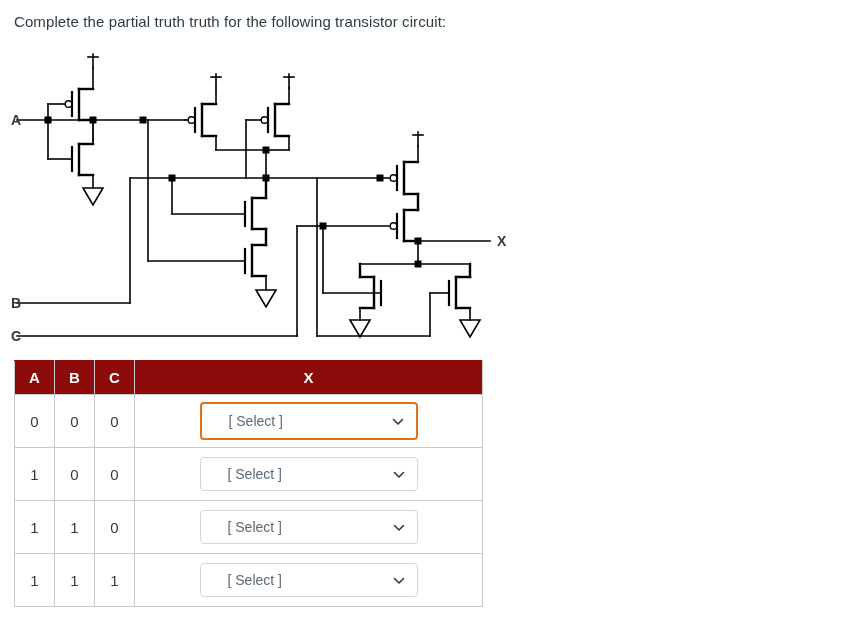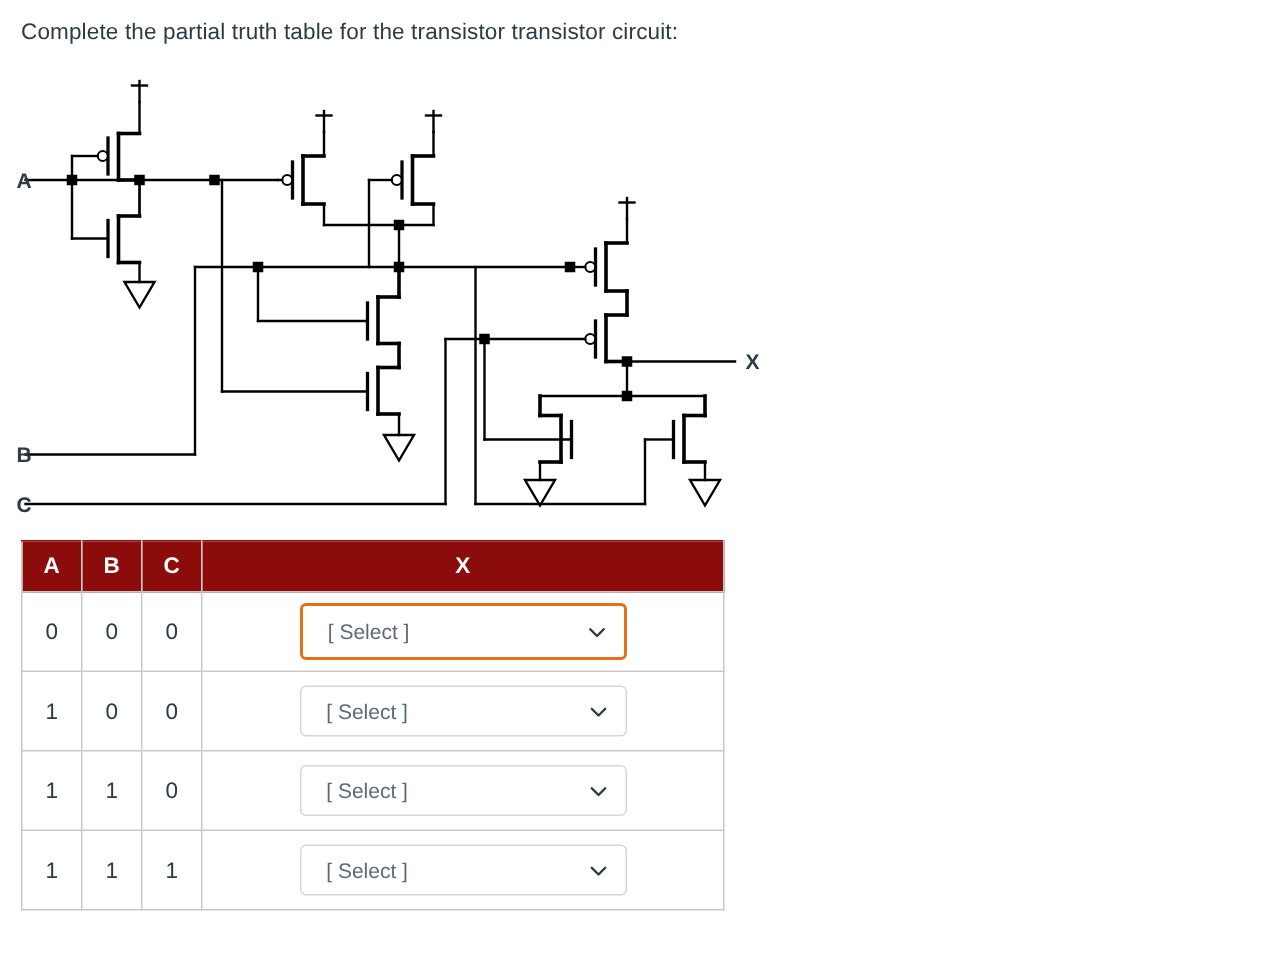--- a/index.html
+++ b/index.html
@@ -106,21 +106,21 @@
     vertical-align: middle;
     cursor: pointer;
   }
   .sel-box.focused {
     border: 2px solid #e3701a;
     height: 38px;
     box-shadow: 0 0 0 0px #e3701a;
   }
   .sel-text {
     position: absolute;
-    left: 17px;
+    left: 27px;
     top: 50%;
     transform: translateY(-50%);
     font-size: 14px;
     color: #5b6a74;
     font-family: "Liberation Sans", sans-serif;
     white-space: nowrap;
     pointer-events: none;
   }
   .sel-caret {
     position: absolute;
@@ -133,21 +133,21 @@
   }
   .sel-caret svg {
     display: block;
   }
 </style>
 </head>
 <body>
 
 <div id="page">
 
-  <div class="prompt">Complete the partial truth table for the transistor transistor circuit:</div>
+  <div class="prompt">Complete the partial truth truth for the following transistor circuit:</div>
 
   <div id="circuit-wrap">
     <svg id="circuit-svg" width="560" height="300" viewBox="0 0 560 300" xmlns="http://www.w3.org/2000/svg">
       <defs>
 
         <g id="gnd">
           <path d="M -10 0 L 10 0 L 0 17 Z" fill="none" stroke="#000" stroke-width="1.6"></path>
         </g>
 
         <g id="vdd">

